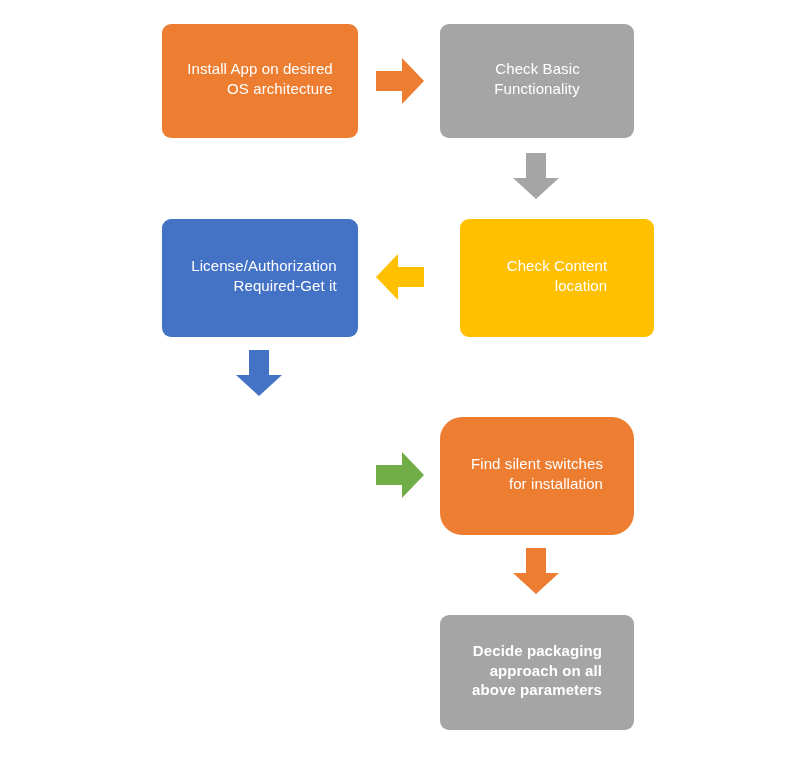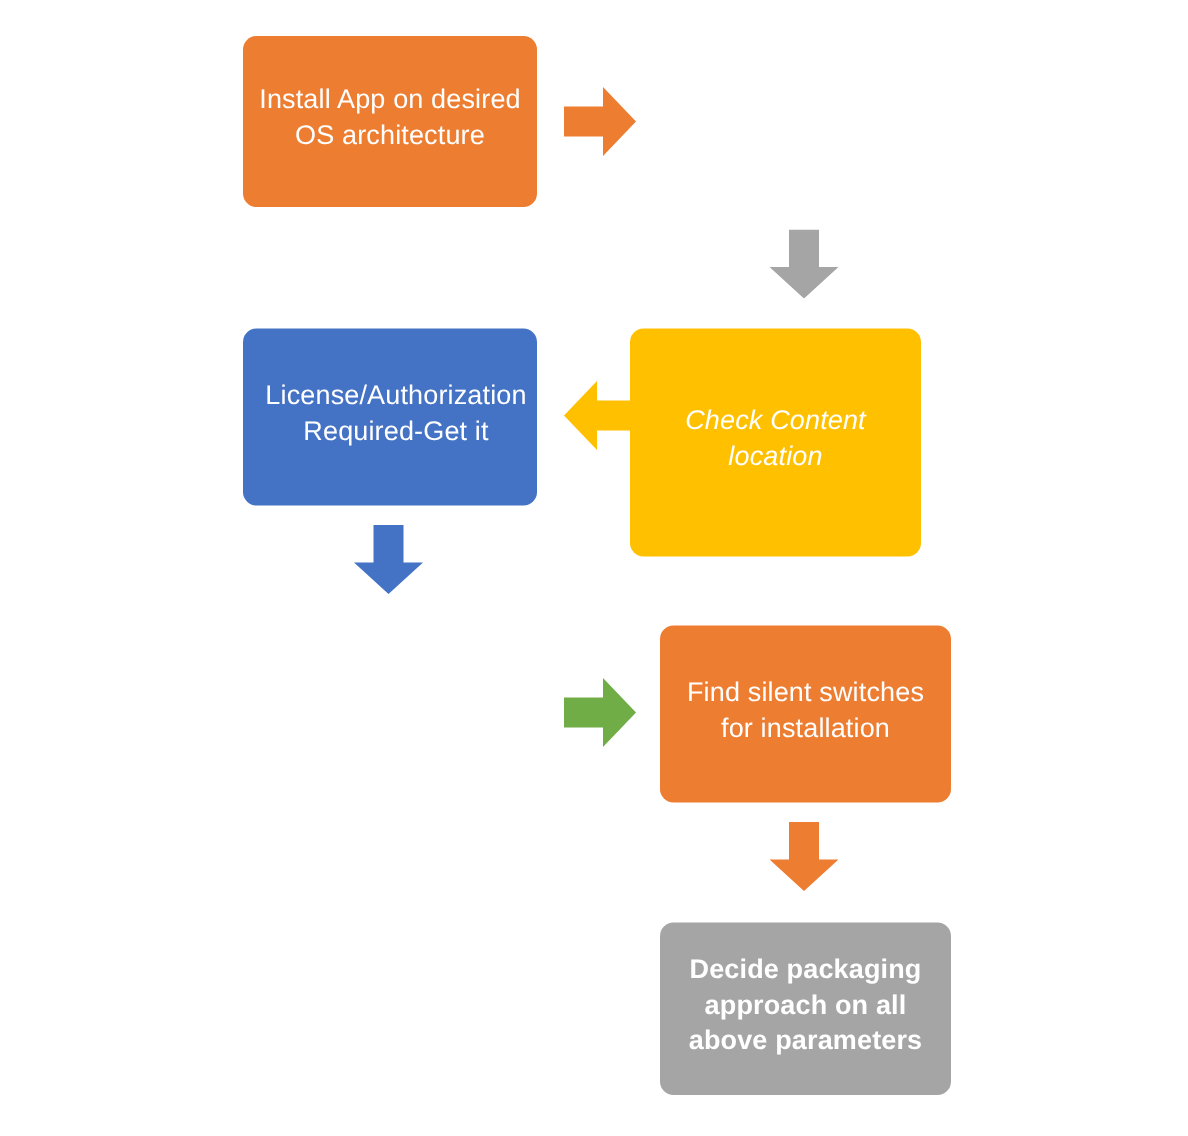--- a/index.html
+++ b/index.html
@@ -25,36 +25,36 @@
     position: absolute;
     border-radius: 9px;
     display: flex;
     align-items: center;
     justify-content: center;
     box-sizing: border-box;
     padding: 0 10px;
   }
   .node-label {
     color: #ffffff;
-    font-size: 18px;
+    font-size: 15px;
     line-height: 1.32;
-    text-align: center;
+    text-align: right;
     white-space: pre-line;
     font-family: "Liberation Sans", sans-serif;
     letter-spacing: 0.1px;
     position: relative;
     top: -2px;
   }
   
   .node-install      { left: 162px; top: 24px;  width: 196px; height: 114px; }
   .node-basic        { left: 440px; top: 24px;  width: 194px; height: 114px; }
   .node-license      { left: 162px; top: 219px; width: 196px; height: 118px; padding-left: 18px; }
-  .node-content      { left: 420px; top: 219px; width: 194px; height: 152px; font-style: italic; }
+  .node-content      { left: 460px; top: 219px; width: 194px; height: 118px; }
   .node-customize    { left: 162px; top: 417px; width: 196px; height: 118px; }
-  .node-switches     { left: 440px; top: 417px; width: 194px; height: 118px; }
+  .node-switches     { left: 440px; top: 417px; width: 194px; height: 118px; border-radius: 22px; }
   .node-decide       { left: 440px; top: 615px; width: 194px; height: 115px; font-weight: bold; }
 
   
   .arrow {
     position: absolute;
   }
   .arrow svg { display: block; }
 
   .arrow-install-basic   { left: 376px; top: 58px;  width: 48px;  height: 46px; }
   .arrow-basic-content   { left: 513px; top: 153px; width: 46px;  height: 46px; }
@@ -72,20 +72,24 @@
     <span class="node-label">Install App on desired
 OS architecture</span>
   </div>
 
   <div class="arrow arrow-install-basic">
     <svg width="48" height="46" viewBox="0 0 48 46" aria-hidden="true">
       <polygon points="0,13 26,13 26,0 48,23 26,46 26,33 0,33" fill="#ED7D31"></polygon>
     </svg>
   </div>
 
+  <div class="node node-basic" style="background:#A5A5A5">
+    <span class="node-label">Check Basic
+Functionality</span>
+  </div>
 
   <div class="arrow arrow-basic-content">
     <svg width="46" height="46" viewBox="0 0 46 46" aria-hidden="true">
       <polygon points="13,0 33,0 33,25 46,25 23,46 0,25 13,25" fill="#A5A5A5"></polygon>
     </svg>
   </div>
 
   <div class="node node-license" style="background:#4472C4">
     <span class="node-label">License/Authorization
 Required-Get it</span>

